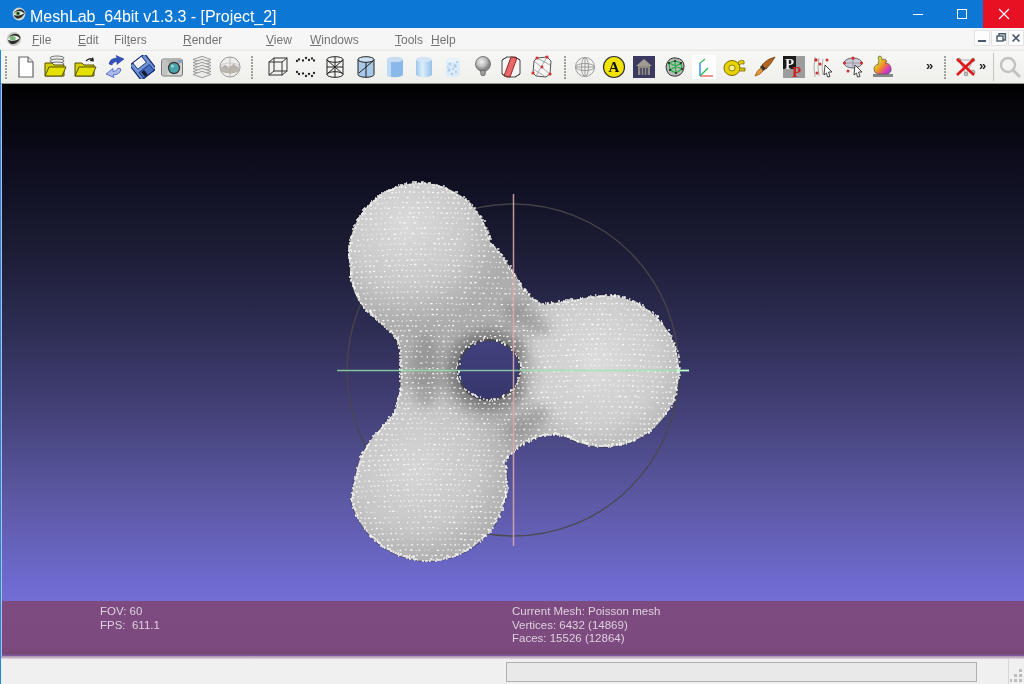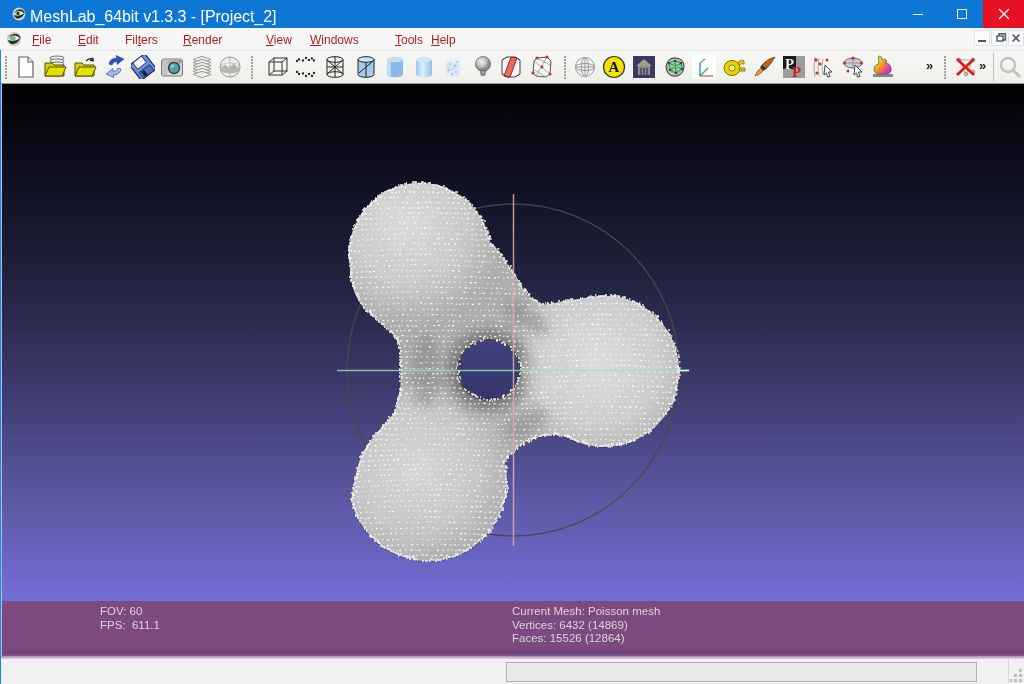--- a/index.html
+++ b/index.html
@@ -1,20 +1,20 @@
 <!DOCTYPE html>
 <html><head><meta charset="utf-8"><style>
 *{margin:0;padding:0;box-sizing:border-box}
 body{width:1024px;height:684px;overflow:hidden;font-family:"Liberation Sans",sans-serif;position:relative;background:#f0f0f0}
 .abs{position:absolute}
 #titlebar{left:0;top:0;width:1024px;height:28px;background:#0d77d5}
 #title{left:30px;top:7.5px;color:#fff;font-size:16px;letter-spacing:-0.05px}
 #closebtn{left:983px;top:0;width:41px;height:28px;background:#e81123}
 #menubar{left:0;top:28px;width:1024px;height:22px;background:#f6f6f6;border-bottom:1px solid #f0f0f0}
-.mi{position:absolute;top:33px;font-size:12px;color:#b91c1c}
+.mi{position:absolute;top:33px;font-size:12px;color:#737373}
 .mi u{text-decoration:underline}
 #toolbar{left:0;top:50px;width:1024px;height:34px;background:linear-gradient(#f7f7f5,#efefec);border-top:1px solid #e8e8e6;border-bottom:1px solid #989892;box-sizing:border-box}
 #viewport{left:0;top:84px;width:1024px;height:572px;background:linear-gradient(#010102 0%,#0d0d1e 14%,#1b1b33 28%,#2c2c52 42%,#413f74 56%,#5b58a2 72%,#6e6ace 87%,#7d79e0 100%)}
 #pstrip{left:0;top:601px;width:1024px;height:53px;background:linear-gradient(#7e4b80 0%,#7c4a7e 85%,#784674 100%)}
 #pfade{left:0;top:654px;width:1024px;height:6px;background:linear-gradient(rgba(122,72,122,.9),rgba(124,74,126,0))}
 .ptxt{position:absolute;color:#ddd2dd;font-size:11.5px;line-height:13.6px;white-space:pre}
 #statusbar{left:0;top:659px;width:1024px;height:25px;background:#f0f0f0}
 #pbar{left:506px;top:662px;width:471px;height:20px;background:#e9e9e9;border:1px solid #b0b0b0;box-sizing:border-box}
 #vsep{left:1008px;top:659px;width:1px;height:25px;background:#d7d7d7}
 #lborder{left:0;top:50px;width:1px;height:634px;background:#2186dd}
@@ -42,21 +42,21 @@
 
 <div id="menubar" class="abs"></div>
 <svg class="abs" style="left:6px;top:31px" width="16" height="16" viewBox="0 0 18 18">
  <circle cx="9" cy="9" r="8" fill="#c8c8c4"></circle>
  <path d="M2 9 Q5 3.5 10 3 Q15 3 16.4 8 Q13 14.5 7 15 Q3 14 2 9Z" fill="#2d2d2a"></path>
  <path d="M1.5 9.5 Q4 5.5 8.5 5 Q13.5 5 15.5 8.5 Q11 11.5 6 11 Q3 10.5 1.5 9.5Z" fill="#eeeeea"></path>
  <ellipse cx="7.6" cy="8.2" rx="3.2" ry="2.5" fill="#79b878"></ellipse>
 </svg>
 <div class="mi" style="left:32px"><u>F</u>ile</div>
 <div class="mi" style="left:78px"><u>E</u>dit</div>
-<div class="mi" style="left:125px">Fil<u>t</u>ers</div>
+<div class="mi" style="left:114px">Fil<u>t</u>ers</div>
 <div class="mi" style="left:183px"><u>R</u>ender</div>
 <div class="mi" style="left:266px"><u>V</u>iew</div>
 <div class="mi" style="left:310px"><u>W</u>indows</div>
 <div class="mi" style="left:395px"><u>T</u>ools</div>
 <div class="mi" style="left:431px"><u>H</u>elp</div>
 
 <svg class="abs" style="left:974px;top:30px" width="50" height="17" viewBox="0 0 50 17">
  <rect x="0.5" y="0.5" width="15" height="15" fill="#fdfdfd" stroke="#e3e3e3"></rect>
  <rect x="17.5" y="0.5" width="15" height="15" fill="#fdfdfd" stroke="#e3e3e3"></rect>
  <rect x="34.5" y="0.5" width="15" height="15" fill="#fdfdfd" stroke="#e3e3e3"></rect>

